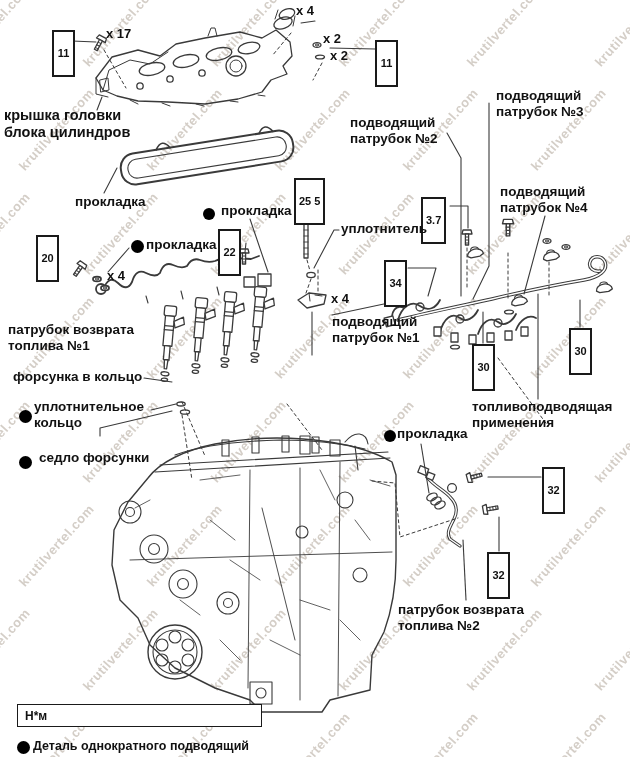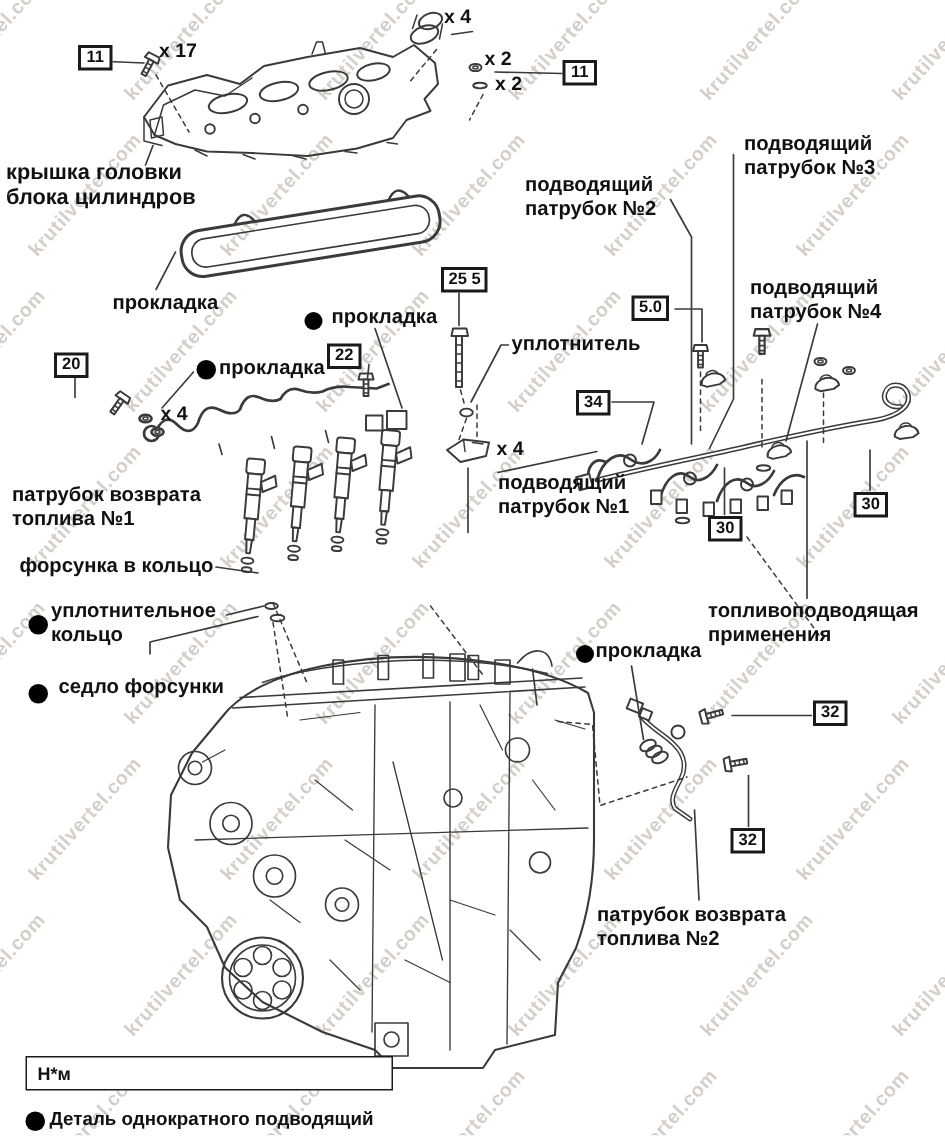--- a/index.html
+++ b/index.html
@@ -18,21 +18,21 @@
   
   #anno-layer{position:absolute;inset:0;z-index:3;}
   .lbl{
     position:absolute;font-size:13.5px;font-weight:bold;color:#111;
     line-height:1.16;white-space:pre-line;
   }
   .lbl.big{font-size:14.5px;}
   .qty{position:absolute;font-size:13px;font-weight:bold;color:#111;white-space:nowrap;}
   .tq{
     position:absolute;border:2px solid #1a1a1a;background:#fff;color:#111;
-    font-size:11px;font-weight:bold;line-height:13px;padding:0 3px;min-width:13px;
+    font-size:11px;font-weight:bold;line-height:13px;padding:15px 3px;min-width:13px;
     text-align:center;white-space:nowrap;
   }
   .dot{position:absolute;background:#000;border-radius:50%;}
   #legend-box{
     position:absolute;left:17px;top:704px;width:243px;height:21px;
     border:1.5px solid #1a1a1a;background:#fff;display:flex;align-items:center;
     font-size:12px;font-weight:bold;color:#111;
   }
   #legend-box .sym{margin-left:7px;margin-right:10px;}
   #single-use{
@@ -320,21 +320,21 @@
     <span class="qty" style="left:323px;top:31px">x 2</span>
     <span class="qty" style="left:330px;top:48px">x 2</span>
     <span class="qty" style="left:107px;top:268px">x 4</span>
     <span class="qty" style="left:331px;top:291px">x 4</span>
 
     <span class="tq" style="left:52px;top:30px">11</span>
     <span class="tq" style="left:375px;top:40px">11</span>
     <span class="tq" style="left:294px;top:178px">25 5</span>
     <span class="tq" style="left:218px;top:229px">22</span>
     <span class="tq" style="left:36px;top:235px">20</span>
-    <span class="tq" style="left:421px;top:197px">5.0</span>
+    <span class="tq" style="left:421px;top:197px">3.7</span>
     <span class="tq" style="left:384px;top:260px">34</span>
     <span class="tq" style="left:472px;top:344px">30</span>
     <span class="tq" style="left:569px;top:328px">30</span>
     <span class="tq" style="left:542px;top:467px">32</span>
     <span class="tq" style="left:487px;top:552px">32</span>
 
     <span class="lbl big" style="left:4px;top:107px">крышка головки
 блока цилиндров</span>
     <span class="lbl" style="left:75px;top:194px">прокладка</span>
     <span class="lbl" style="left:221px;top:203px">прокладка</span>

